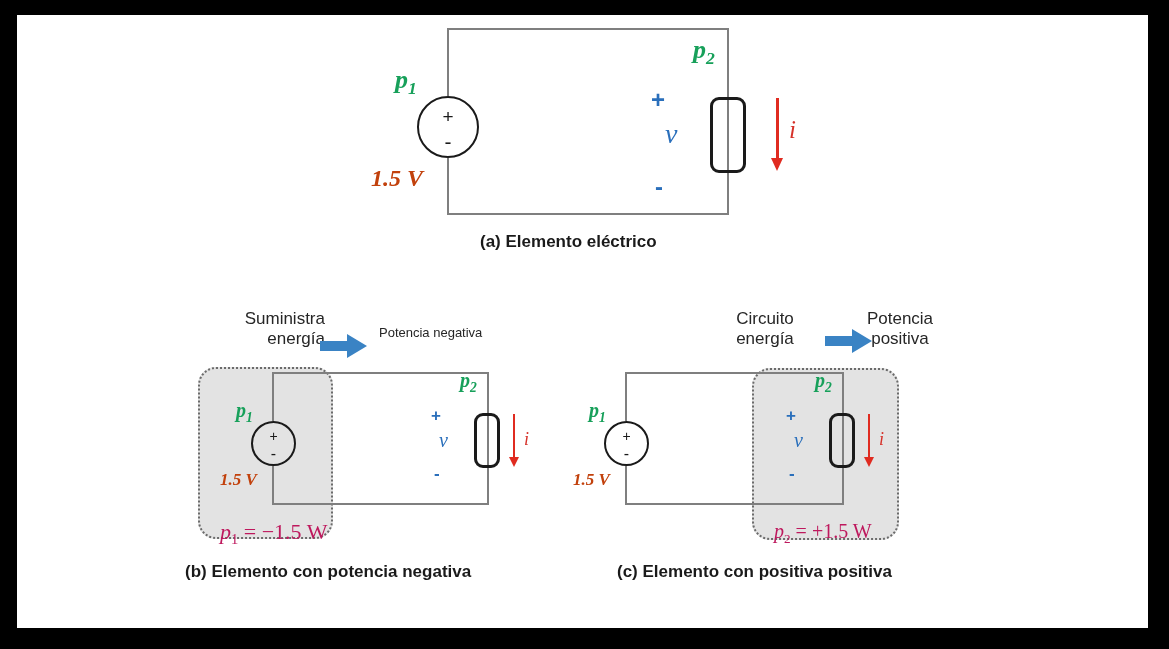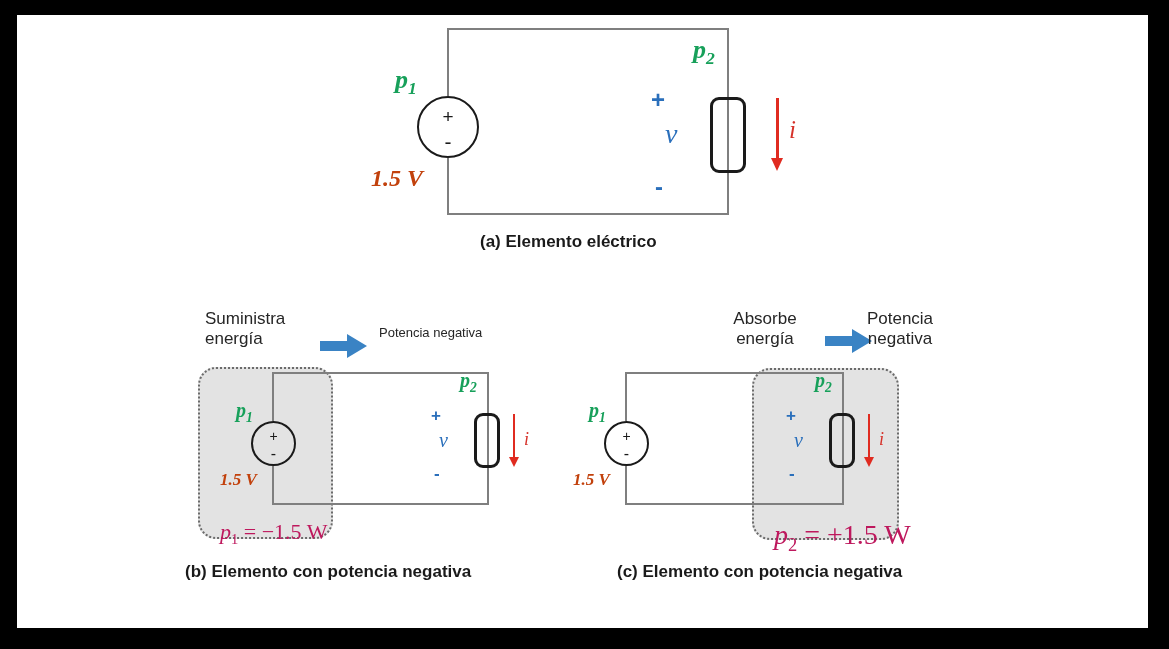--- a/index.html
+++ b/index.html
@@ -196,21 +196,21 @@
         <div class="shaft" style="height:61px;"></div>
         <div class="head" style="top:60px;"></div>
       </div>
       <div class="lbl lbl-i" style="left:772px; top:102px; font-size:25px;">i</div>
 
       <div class="caption" style="left:463px; top:218px; font-size:17px;">(a) Elemento eléctrico</div>
     </div>
 
     <div>
 
-      <div class="anno" style="left:188px; top:294px; width:120px; text-align:left; font-size:17px;">Suministra
+      <div class="anno" style="left:188px; top:294px; width:120px; text-align:right; font-size:17px;">Suministra
 energía</div>
 
       <svg class="blockarrow" style="left:303px; top:318px;" width="48" height="26" viewBox="0 0 48 26">
         <polygon points="0,8 27,8 27,1 47,13 27,25 27,18 0,18" fill="#3a83c4"></polygon>
       </svg>
 
       <div class="anno" style="left:362px; top:311px; font-size:13px;">Potencia negativa</div>
 
       <div class="region" style="left:181px; top:352px; width:135px; height:172px;"></div>
 
@@ -249,29 +249,29 @@
       <div class="eq" style="left:203px; top:506px; font-size:22px;">
         <i>p</i><sub>1</sub>
         <span>=</span>
         <span>−1.5 W</span>
       </div>
 
       <div class="caption" style="left:168px; top:548px; font-size:17px;">(b)  Elemento con potencia negativa</div>
     </div>
 
     <div>
-      <div class="anno" style="left:693px; top:294px; width:110px; text-align:center; font-size:17px;">Absorbe
+      <div class="anno" style="left:693px; top:294px; width:110px; text-align:center; font-size:17px;">Circuito
 energía</div>
 
       <svg class="blockarrow" style="left:808px; top:313px;" width="48" height="26" viewBox="0 0 48 26">
         <polygon points="0,8 27,8 27,1 47,13 27,25 27,18 0,18" fill="#3a83c4"></polygon>
       </svg>
 
       <div class="anno" style="left:828px; top:294px; width:110px; text-align:center; font-size:17px;">Potencia
-negativa</div>
+positiva</div>
 
       <div class="region" style="left:735px; top:353px; width:147px; height:172px;"></div>
 
       <div class="wire h" style="left:608px; top:357px; width:219px;"></div>
       <div class="wire v" style="left:608px; top:357px; height:49px;"></div>
       <div class="wire v" style="left:608px; top:451px; height:39px;"></div>
       <div class="wire v" style="left:825px; top:357px; height:133px;"></div>
       <div class="wire h" style="left:608px; top:488px; width:219px;"></div>
 
       <div class="source" style="left:587px; top:406px; width:45px; height:45px;">
@@ -293,23 +293,23 @@
       <div class="lbl lbl-sign" style="left:769px; top:392px; font-size:17px;">+</div>
       <div class="lbl lbl-v" style="left:777px; top:415px; font-size:20px;">v</div>
       <div class="lbl lbl-sign" style="left:772px; top:450px; font-size:17px;">-</div>
 
       <div class="curr" style="left:846px; top:399px; width:12px; height:54px;">
         <div class="shaft" style="height:44px; width:2.5px; margin-left:-1.25px;"></div>
         <div class="head" style="top:43px; border-left-width:5px; border-right-width:5px; border-top-width:10px; margin-left:-5px;"></div>
       </div>
       <div class="lbl lbl-i" style="left:862px; top:415px; font-size:18px;">i</div>
 
-      <div class="eq" style="left:757px; top:506px; font-size:28px;">
+      <div class="eq" style="left:757px; top:506px; font-size:20px;">
         <i>p</i><sub>2</sub>
         <span>=</span>
         <span>+1.5 W</span>
       </div>
 
-      <div class="caption" style="left:600px; top:548px; font-size:17px;">(c) Elemento con potencia negativa</div>
+      <div class="caption" style="left:600px; top:548px; font-size:17px;">(c) Elemento con positiva positiva</div>
     </div>
 
   </div>
 </div>
 
 </body></html>

